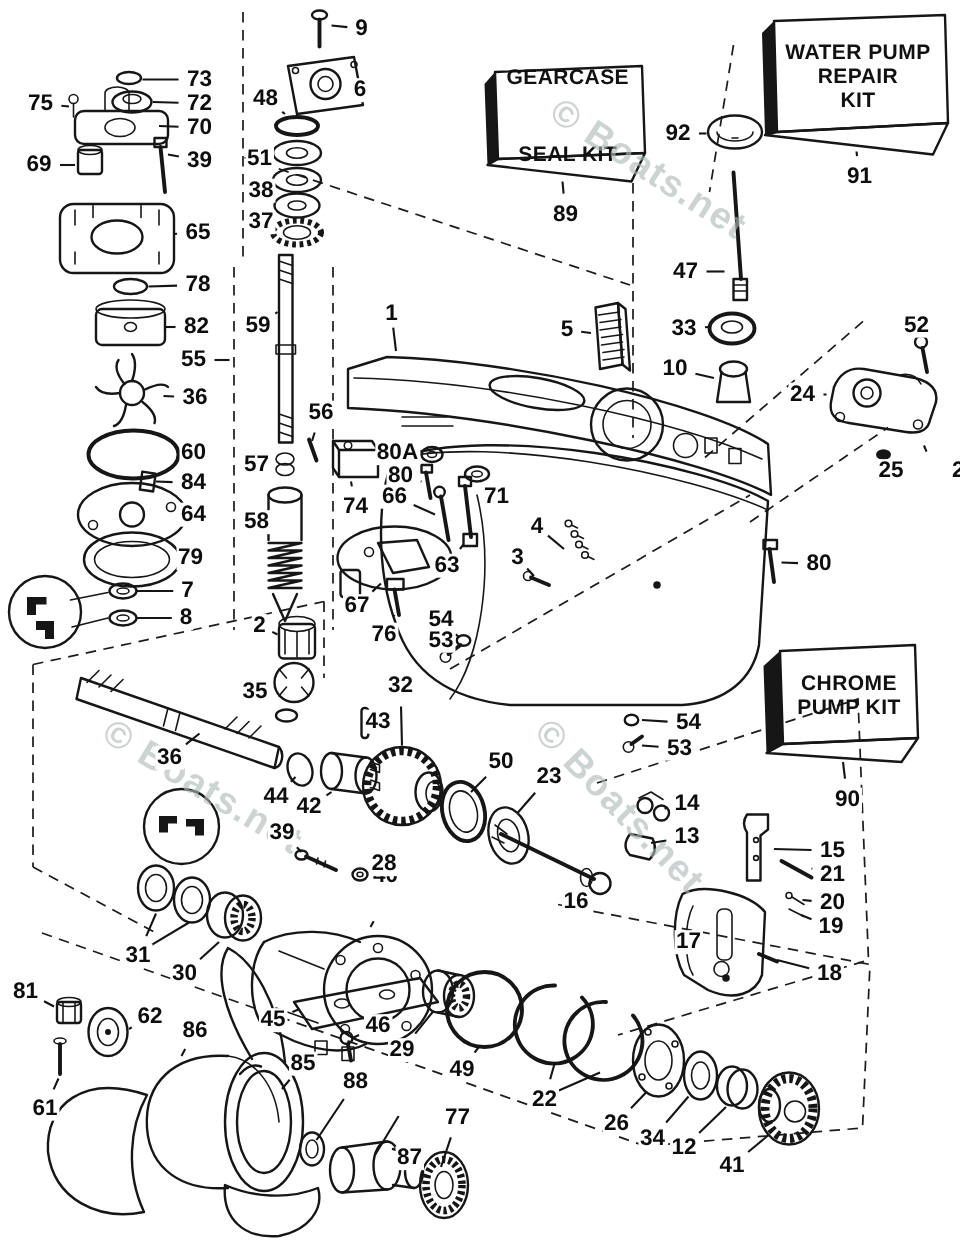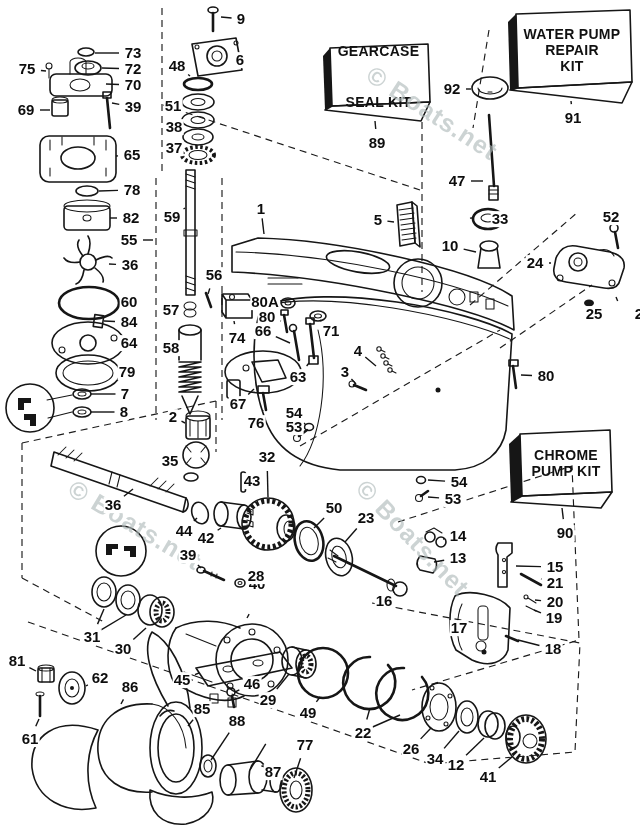--- a/index.html
+++ b/index.html
@@ -499,21 +499,21 @@
       <div class="plbl" style="left: 174px; top: 127px;">38</div>
       <div class="plbl" style="left: 174px; top: 148px;">37</div>
       <div class="plbl" style="left: 172px; top: 217px;">59</div>
       <div class="plbl" style="left: 214px; top: 275px;">56</div>
       <div class="plbl" style="left: 171px; top: 310px;">57</div>
       <div class="plbl" style="left: 171px; top: 348px;">58</div>
       <div class="plbl" style="left: 173px; top: 417px;">2</div>
       <div class="plbl" style="left: 170px; top: 461px;">35</div>
       <div class="plbl" style="left: 452px; top: 89px;">92</div>
       <div class="plbl" style="left: 457px; top: 181px;">47</div>
-      <div class="plbl" style="left: 456px; top: 219px; margin-left: 44px;">33</div>
+      <div class="plbl" style="left: 456px; top: 219px;">33</div>
       <div class="plbl" style="left: 450px; top: 246px;">10</div>
       <div class="plbl" style="left: 378px; top: 220px;">5</div>
       <div class="plbl" style="left: 611px; top: 217px;">52</div>
       <div class="plbl" style="left: 535px; top: 263px;">24</div>
       <div class="plbl" style="left: 594px; top: 314px;">25</div>
       <div class="plbl" style="left: 623px; top: 314px; margin-left: 20px;">27</div>
       <div class="plbl" style="left: 377px; top: 143px;">89</div>
       <div class="plbl" style="left: 573px; top: 118px;">91</div>
       <div class="plbl" style="left: 565px; top: 533px;">90</div>
       <div class="plbl" style="left: 261px; top: 209px;">1</div>

